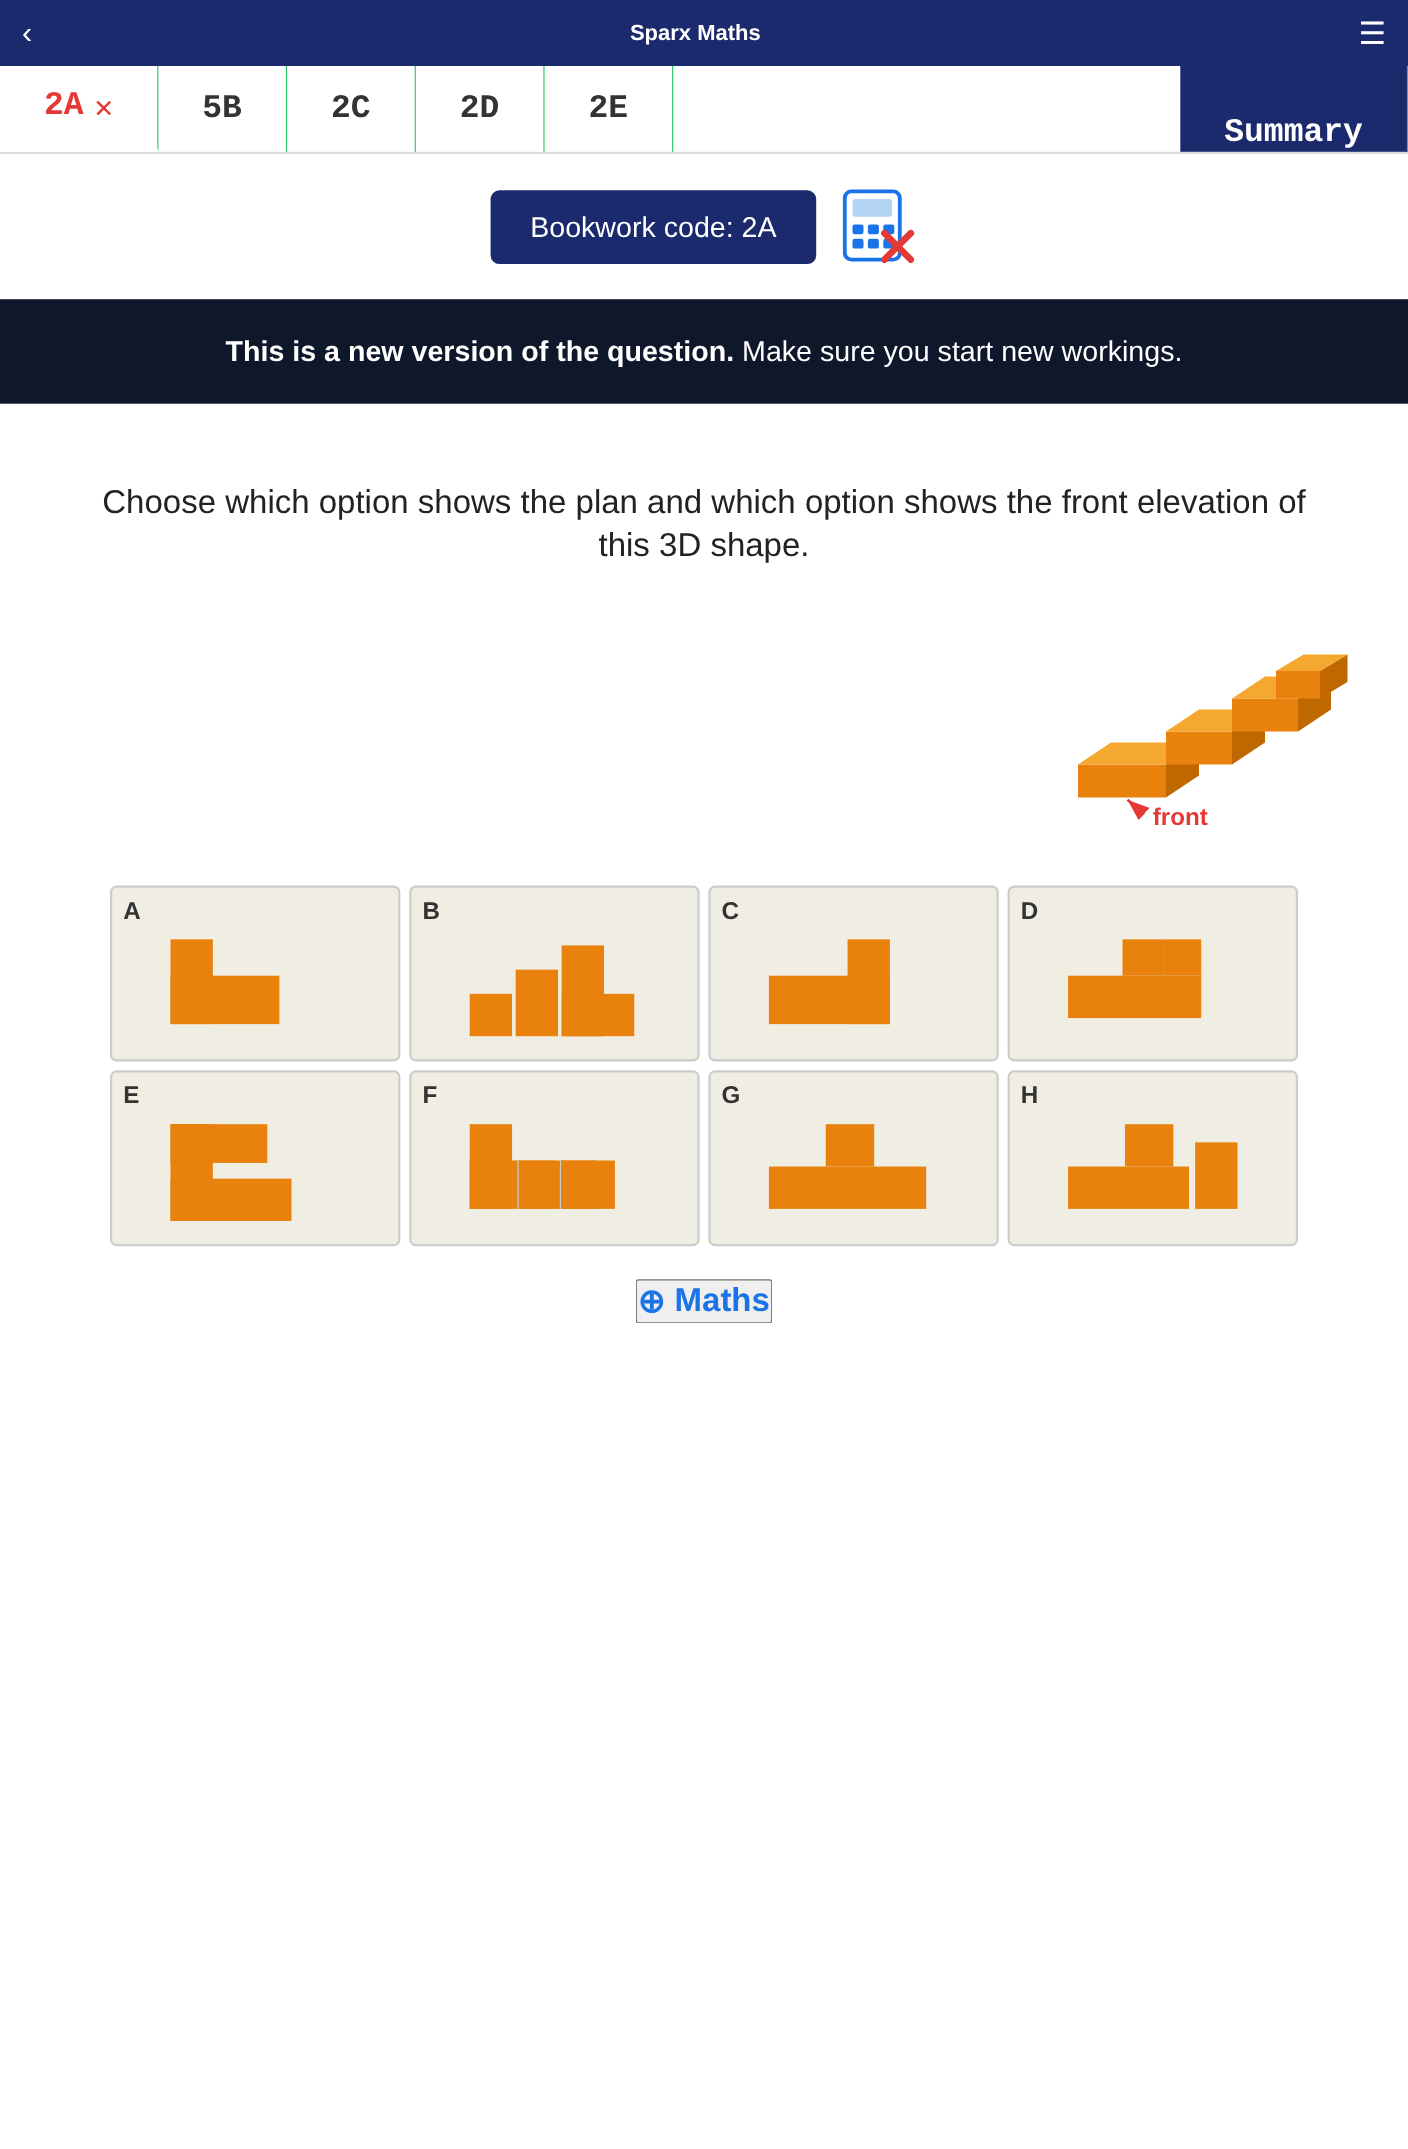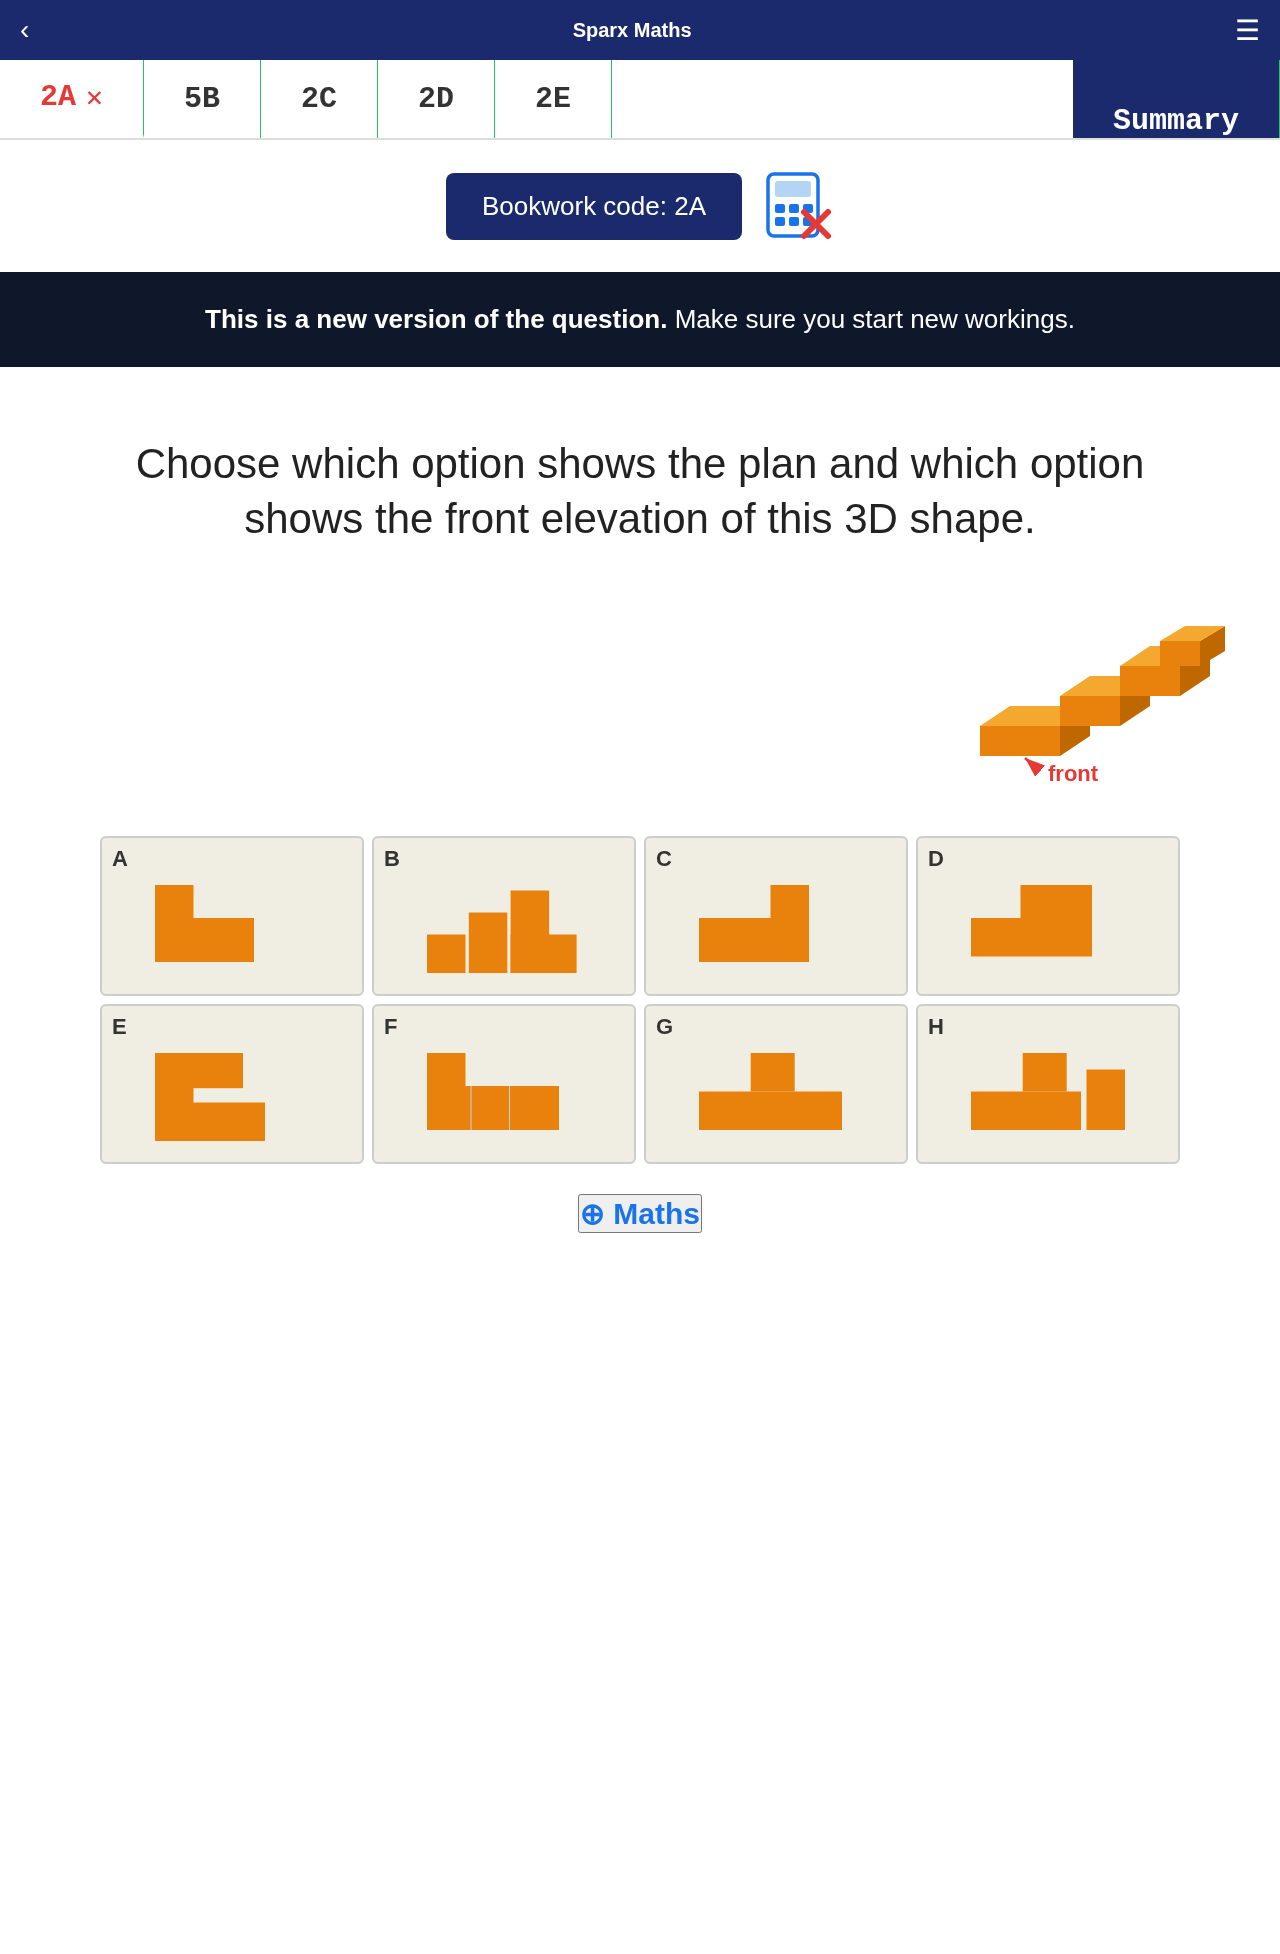--- a/index.html
+++ b/index.html
@@ -113,21 +113,21 @@
       padding: 28px 40px;
       margin: 10px 0;
       line-height: 1.5;
     }
     .warning-banner strong {
       font-weight: bold;
     }
 
     
     .question-text {
-      font-size: 42px;
+      font-size: 30px;
       text-align: center;
       padding: 60px 80px 30px 80px;
       color: #222;
       line-height: 1.3;
     }
 
     
     .shape-container {
       display: flex;
       flex-direction: column;

